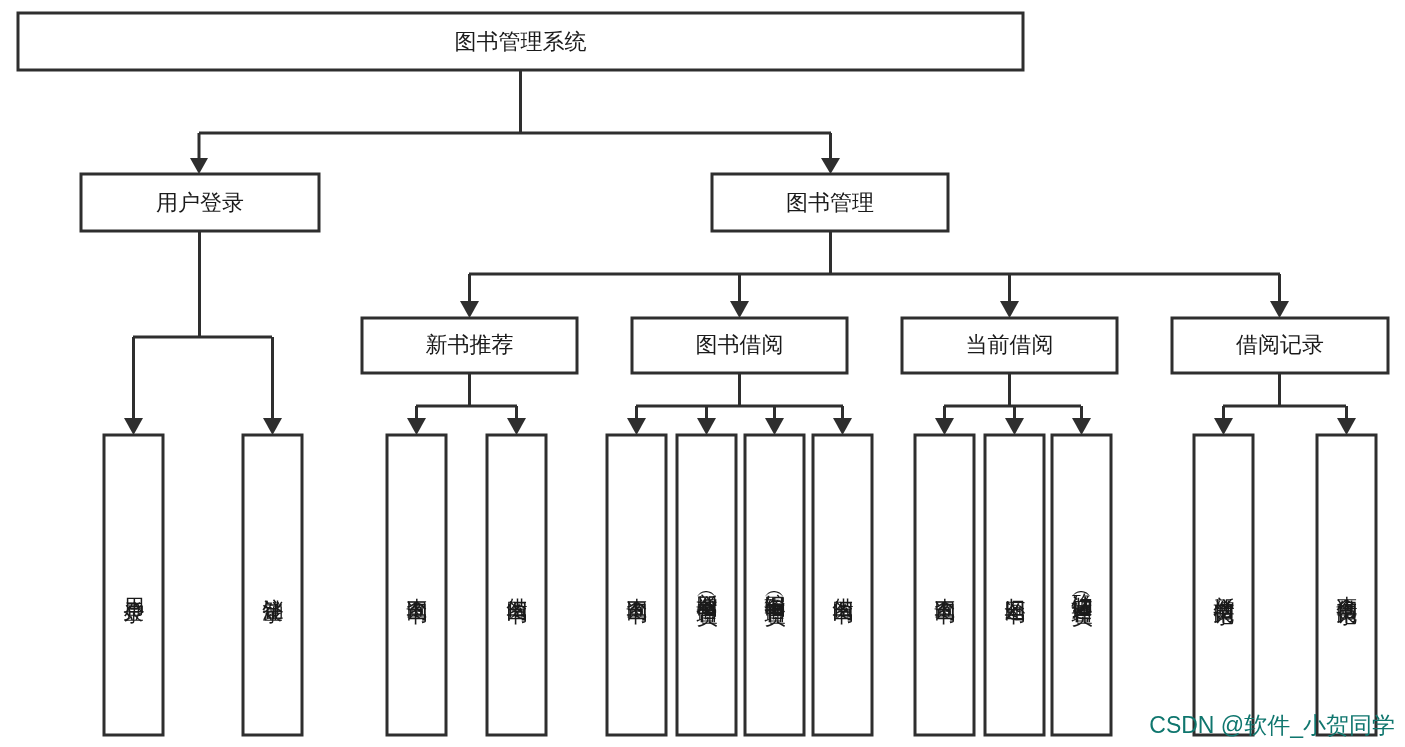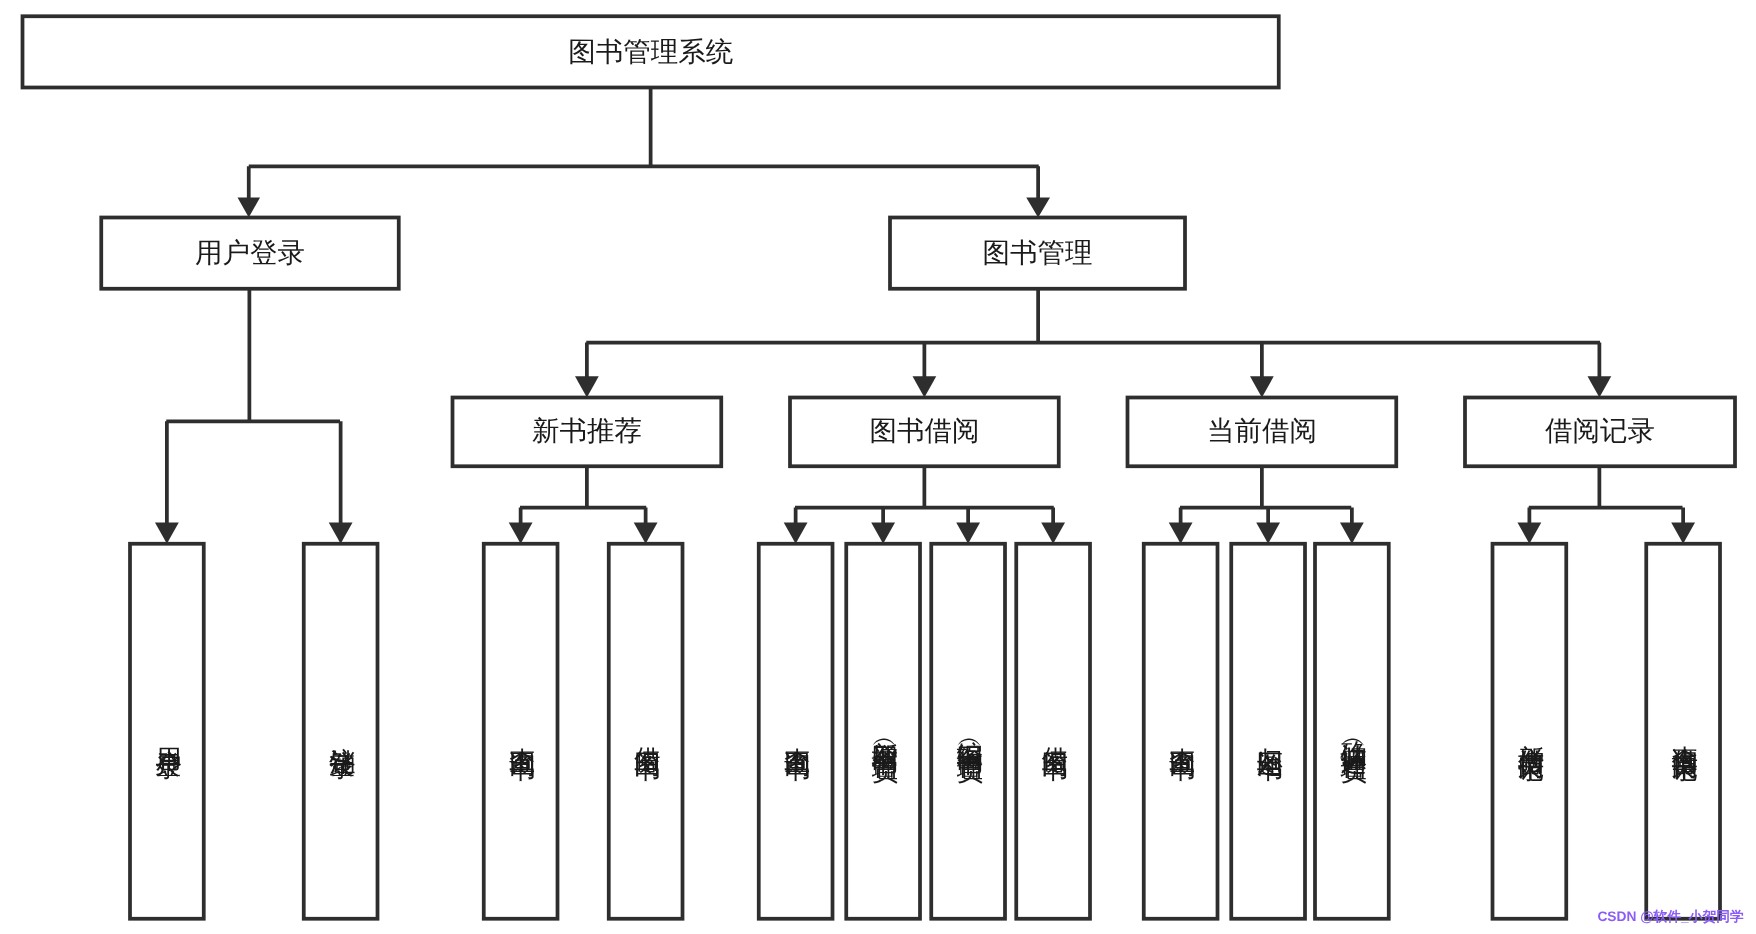--- a/index.html
+++ b/index.html
@@ -56,25 +56,24 @@
     color: #1a1a1a;
     letter-spacing: 2px;
     white-space: nowrap;
     text-align: center;
   }
   .watermark {
     position: absolute;
     right: 10px;
     bottom: 6px;
     font-family: "Liberation Sans", "DejaVu Sans", sans-serif;
-    font-size: 11px;
-    color: #8b5cf6;
+    font-size: 23px;
+    color: #0f766e;
     white-space: nowrap;
     pointer-events: none;
-    font-weight: bold;
   }
 </style>
 </head>
 <body>
 
 <svg id="diagram" viewBox="0 0 1405 747" xmlns="http://www.w3.org/2000/svg">
 
   <defs>
     <marker id="arrow" viewBox="0 0 12 14" refX="6" refY="13" markerWidth="12" markerHeight="14" orient="auto-start-reverse" markerUnits="userSpaceOnUse">
       <path d="M 0 0 L 12 0 L 6 14 Z" class="arrow-head"></path>

